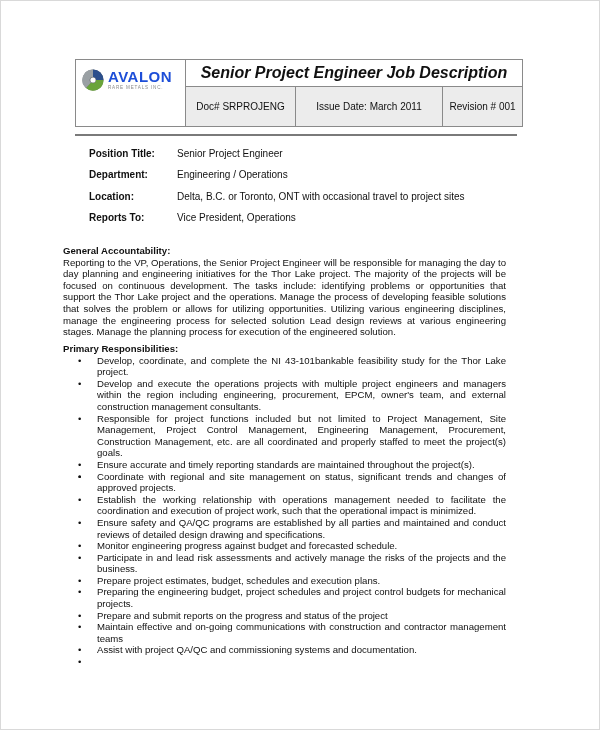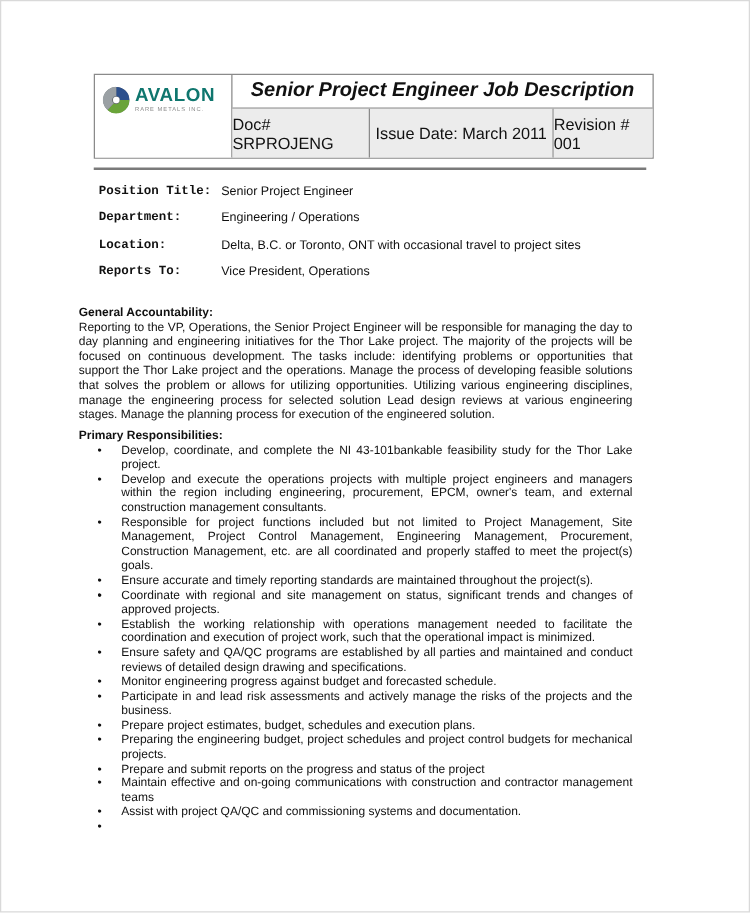--- a/index.html
+++ b/index.html
@@ -3,31 +3,31 @@
 <meta charset="utf-8">
 <style>
   html, body { margin:0; padding:0; }
   body { width:600px; height:730px; background:#ffffff; position:relative; overflow:hidden;
          font-family:"Liberation Sans", sans-serif; color:#111; }
   .page { position:absolute; left:0; top:0; width:598px; height:728px; border:1px solid #d9d9d9; background:#fff; }
   .hdr { position:absolute; left:74px; top:58px; width:448px; height:68px; border:1px solid #8a8a8a; box-sizing:border-box; }
   .logo-cell { position:absolute; left:0; top:0; width:110px; height:66px; border-right:1px solid #8a8a8a; box-sizing:border-box; background:#fff; }
   .logo { position:absolute; left:6px; top:8px; width:100px; height:28px; }
   .logo .mark { position:absolute; left:0; top:1px; width:22px; height:22px; }
-  .logo .word { position:absolute; left:26px; top:1px; font-size:15px; font-weight:bold; color:#0f766e; letter-spacing:0.5px; line-height:16px; }
+  .logo .word { position:absolute; left:26px; top:1px; font-size:15px; font-weight:bold; color:#1d4ed8; letter-spacing:0.5px; line-height:16px; }
   .logo .sub { position:absolute; left:26px; top:17px; font-size:4.6px; color:#8a8a8a; letter-spacing:0.8px; line-height:6px; white-space:nowrap; }
   .title-cell { position:absolute; left:110px; top:0; width:336px; height:27px; border-bottom:1px solid #8a8a8a; box-sizing:border-box;
                 display:flex; align-items:center; justify-content:center; font-size:16px; font-weight:bold; font-style:italic; }
   .meta-row { position:absolute; left:110px; top:27px; width:336px; height:39px; display:flex; }
-  .meta-cell { box-sizing:border-box; background:#ececec; display:flex; align-items:center; justify-content:center; font-size:13px; border-right:1px solid #8a8a8a; }
+  .meta-cell { box-sizing:border-box; background:#ececec; display:flex; align-items:center; justify-content:center; font-size:10px; border-right:1px solid #8a8a8a; }
   .meta-cell:last-child { border-right:none; }
   .meta-cell.c1 { width:110px; } .meta-cell.c2 { width:147px; } .meta-cell.c3 { width:79px; }
   .rule { position:absolute; left:74px; top:133px; width:442px; height:2px; background:#7a7a7a; }
   .field { position:absolute; left:74px; font-size:10px; height:14px; line-height:14px; }
-  .field .lbl { position:absolute; left:4px; width:100px; font-weight:bold;font-family:Liberation Mono, monospace; }
+  .field .lbl { position:absolute; left:14px; width:100px; font-weight:bold; }
   .field .val { position:absolute; left:102px; white-space:nowrap;text-align:right; }
   .section { position:absolute; left:62px; width:443px; font-size:9.6px; line-height:11.6px; }
   .section h3 { margin:0; font-size:9.6px; font-weight:bold; line-height:11.6px; }
   .section p { margin:0; text-align:justify; }
   .section ul { margin:0; padding:0; list-style:none; }
   .section li { position:relative; padding-left:34px; text-align:justify; }
   .section li .bullet { position:absolute; left:15px; top:0; }
 </style>
 </head>
 <body>

